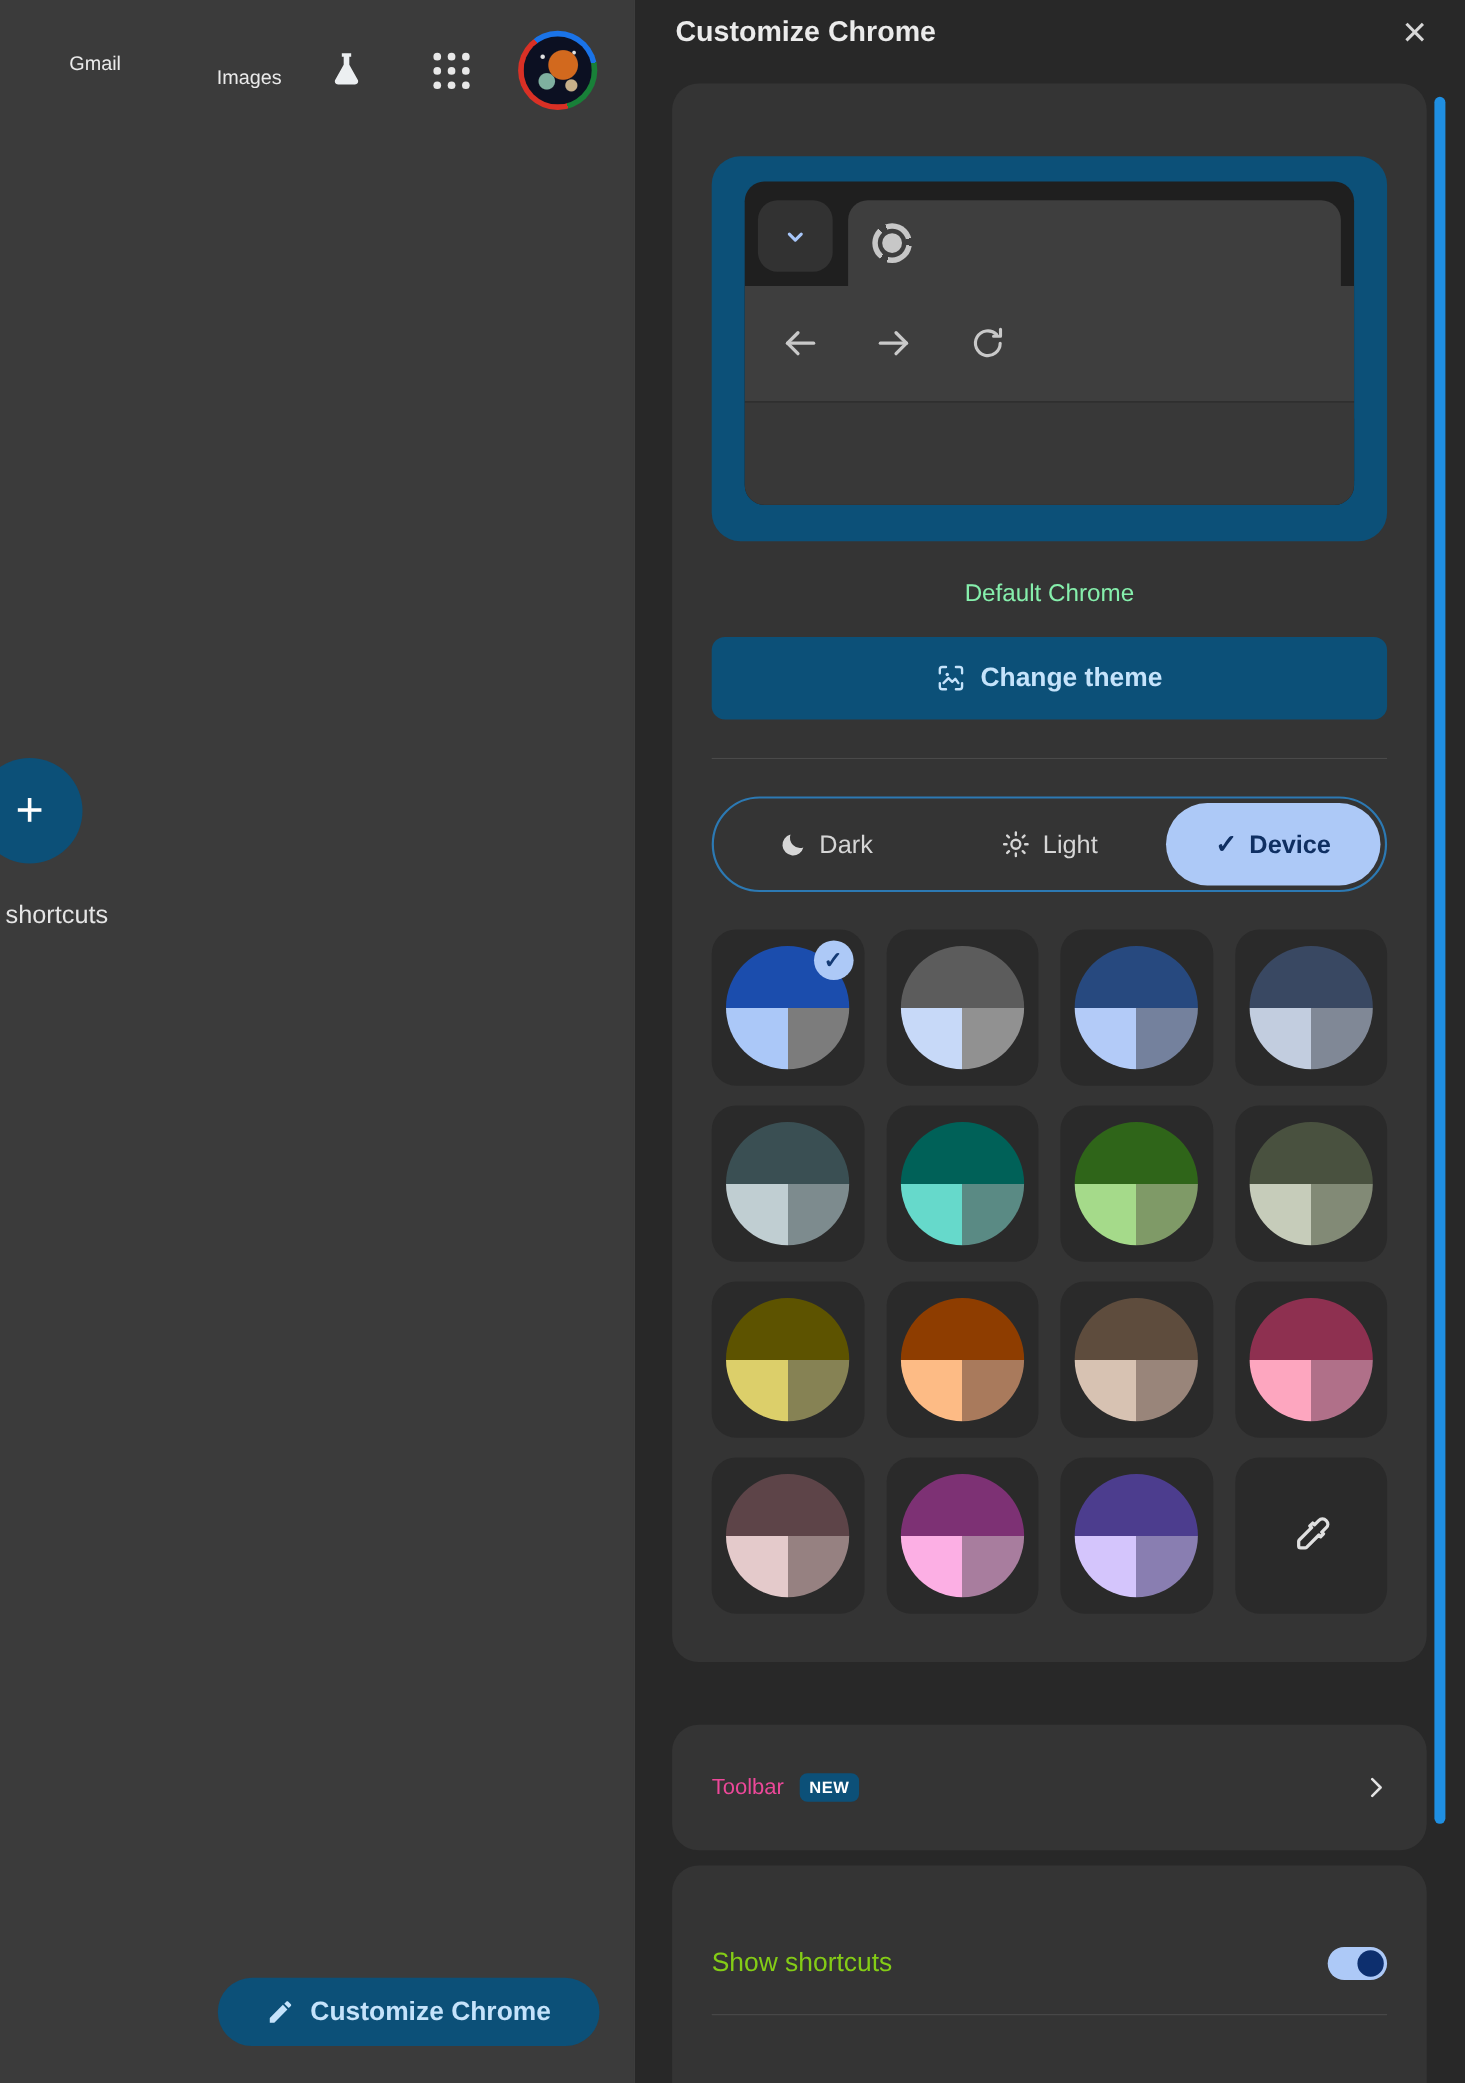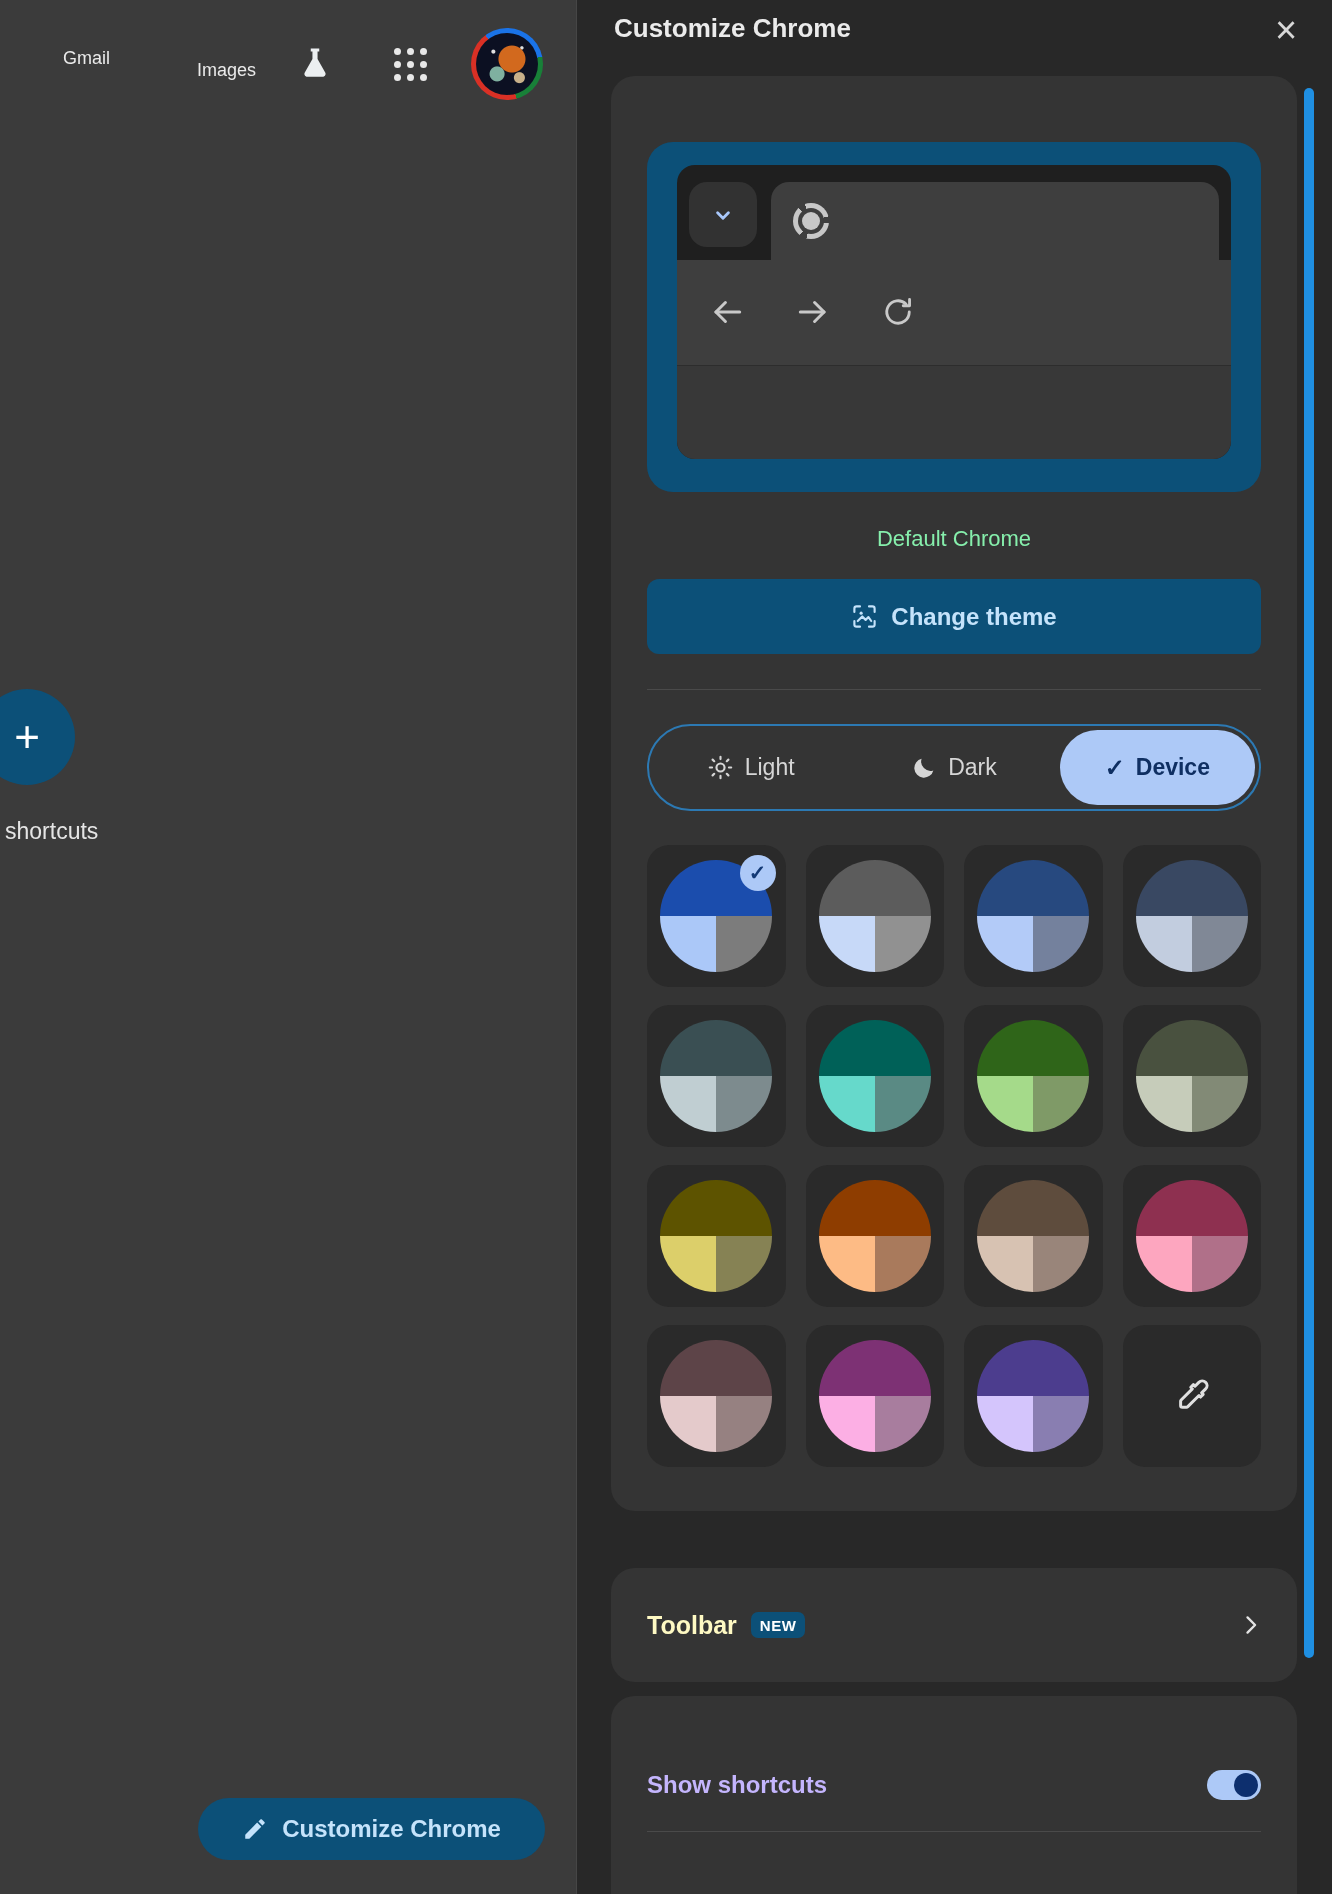--- a/index.html
+++ b/index.html
@@ -107,29 +107,29 @@
   }
   .swatch-circle { width:112px; height:112px; border-radius:50%; }
   .swatch-badge {
     position:absolute; top:10px; right:10px; width:36px; height:36px; border-radius:50%;
     background:var(--sel-container); color:#143a75; font-size:21px; font-weight:700;
     display:flex; align-items:center; justify-content:center;
   }
 
   
   .card-toolbar { top:1568px; height:114px; display:flex; align-items:center; padding:0 32px 0 36px; }
-  .row-label { font-size:25px; font-weight:700; color:#fef9c3; }
+  .row-label { font-size:20px; font-weight:400; color:#ec4899; }
   .new-badge {
     margin-left:14px; background:var(--accent); color:#fff; font-size:15px; font-weight:700;
     letter-spacing:.5px; padding:5px 9px 4px; border-radius:7px;
   }
   .spacer { flex:1; }
   .card-shortcuts { top:1696px; height:300px; padding:36px; }
   .toggle-row { margin-top:38px; display:flex; align-items:center; justify-content:space-between; }
-  .toggle-label { font-size:24px; font-weight:700; color:#c4b5fd; }
+  .toggle-label { font-size:24px; font-weight:400; color:#84cc16; }
   .toggle { position:relative; width:54px; height:30px; border-radius:15px; background:#6b6b6b; cursor:pointer; }
   .toggle.on { background:var(--sel-container); }
   .toggle .knob { position:absolute; top:3px; left:3px; width:24px; height:24px; border-radius:50%; background:#9a9a9a; transition:left .1s; }
   .toggle.on .knob { left:27px; background:#0d2f6e; }
   .hr2 { margin-top:31px; height:1px; background:#4a4a4a; }
 
   svg { display:block; }
 </style>
 </head>
 <body>
@@ -242,34 +242,34 @@
             </svg>
         </span>
         <span>Change theme</span>
       </button>
 
       <div class="hr"></div>
 
       <div class="segmented">
         <div class="segment">
           <span>
+            <svg width="26" height="26" viewBox="0 0 24 24">
+                <path fill="#d6d6d6" d="M20.6 14.2A8.6 8.6 0 0 1 9.8 3.4 8.9 8.9 0 1 0 20.6 14.2z"></path>
+              </svg>
+          </span>
+          <span>Dark</span>
+        </div>
+        <div class="segment">
+          <span>
             <svg width="27" height="27" viewBox="0 0 24 24" fill="none" stroke="#d6d6d6" stroke-width="1.9" stroke-linecap="round">
                 <circle cx="12" cy="12" r="3.6"></circle>
                 <path d="M12 2.5v2M12 19.5v2M2.5 12h2M19.5 12h2M5 5l1.4 1.4M17.6 17.6L19 19M19 5l-1.4 1.4M6.4 17.6L5 19"></path>
               </svg>
           </span>
           <span>Light</span>
-        </div>
-        <div class="segment">
-          <span>
-            <svg width="26" height="26" viewBox="0 0 24 24">
-                <path fill="#d6d6d6" d="M20.6 14.2A8.6 8.6 0 0 1 9.8 3.4 8.9 8.9 0 1 0 20.6 14.2z"></path>
-              </svg>
-          </span>
-          <span>Dark</span>
         </div>
         <div class="segment selected">
           <span class="seg-check">✓</span>
           <span>Device</span>
         </div>
       </div>
 
       <div class="swatch-grid" id="swatch-grid">
           <div class="swatch-tile">
             <div class="swatch-circle" style="background: conic-gradient(from 270deg, rgb(27, 77, 173) 0deg, rgb(27, 77, 173) 180deg, rgb(124, 124, 124) 180deg, rgb(124, 124, 124) 270deg, rgb(171, 200, 248) 270deg, rgb(171, 200, 248) 360deg);"></div>

